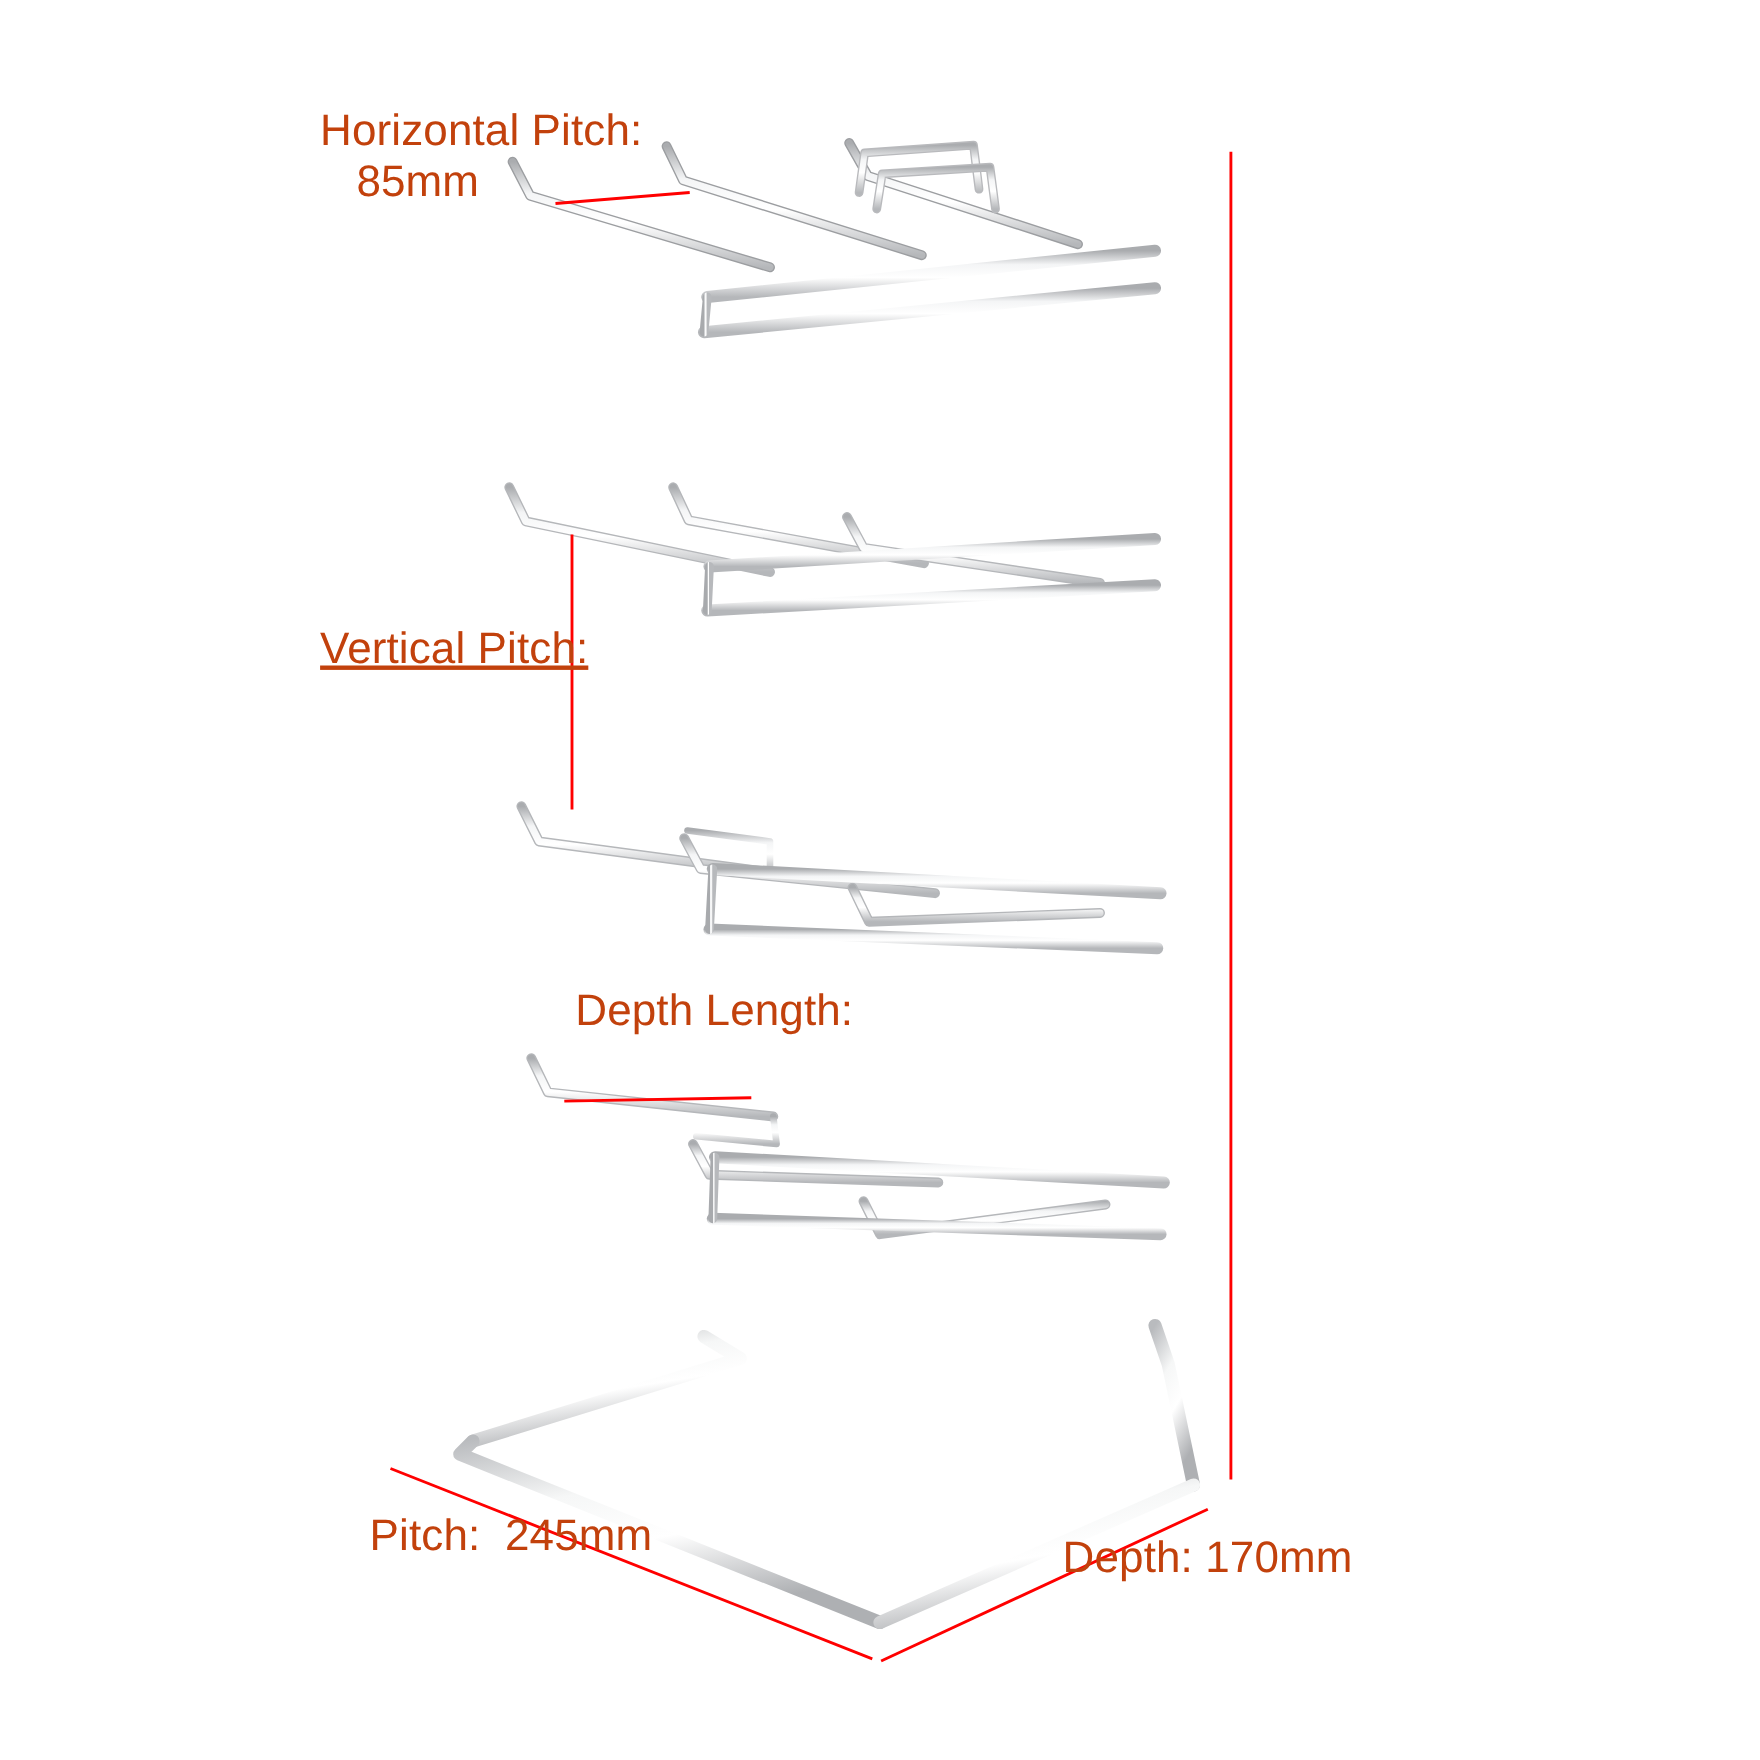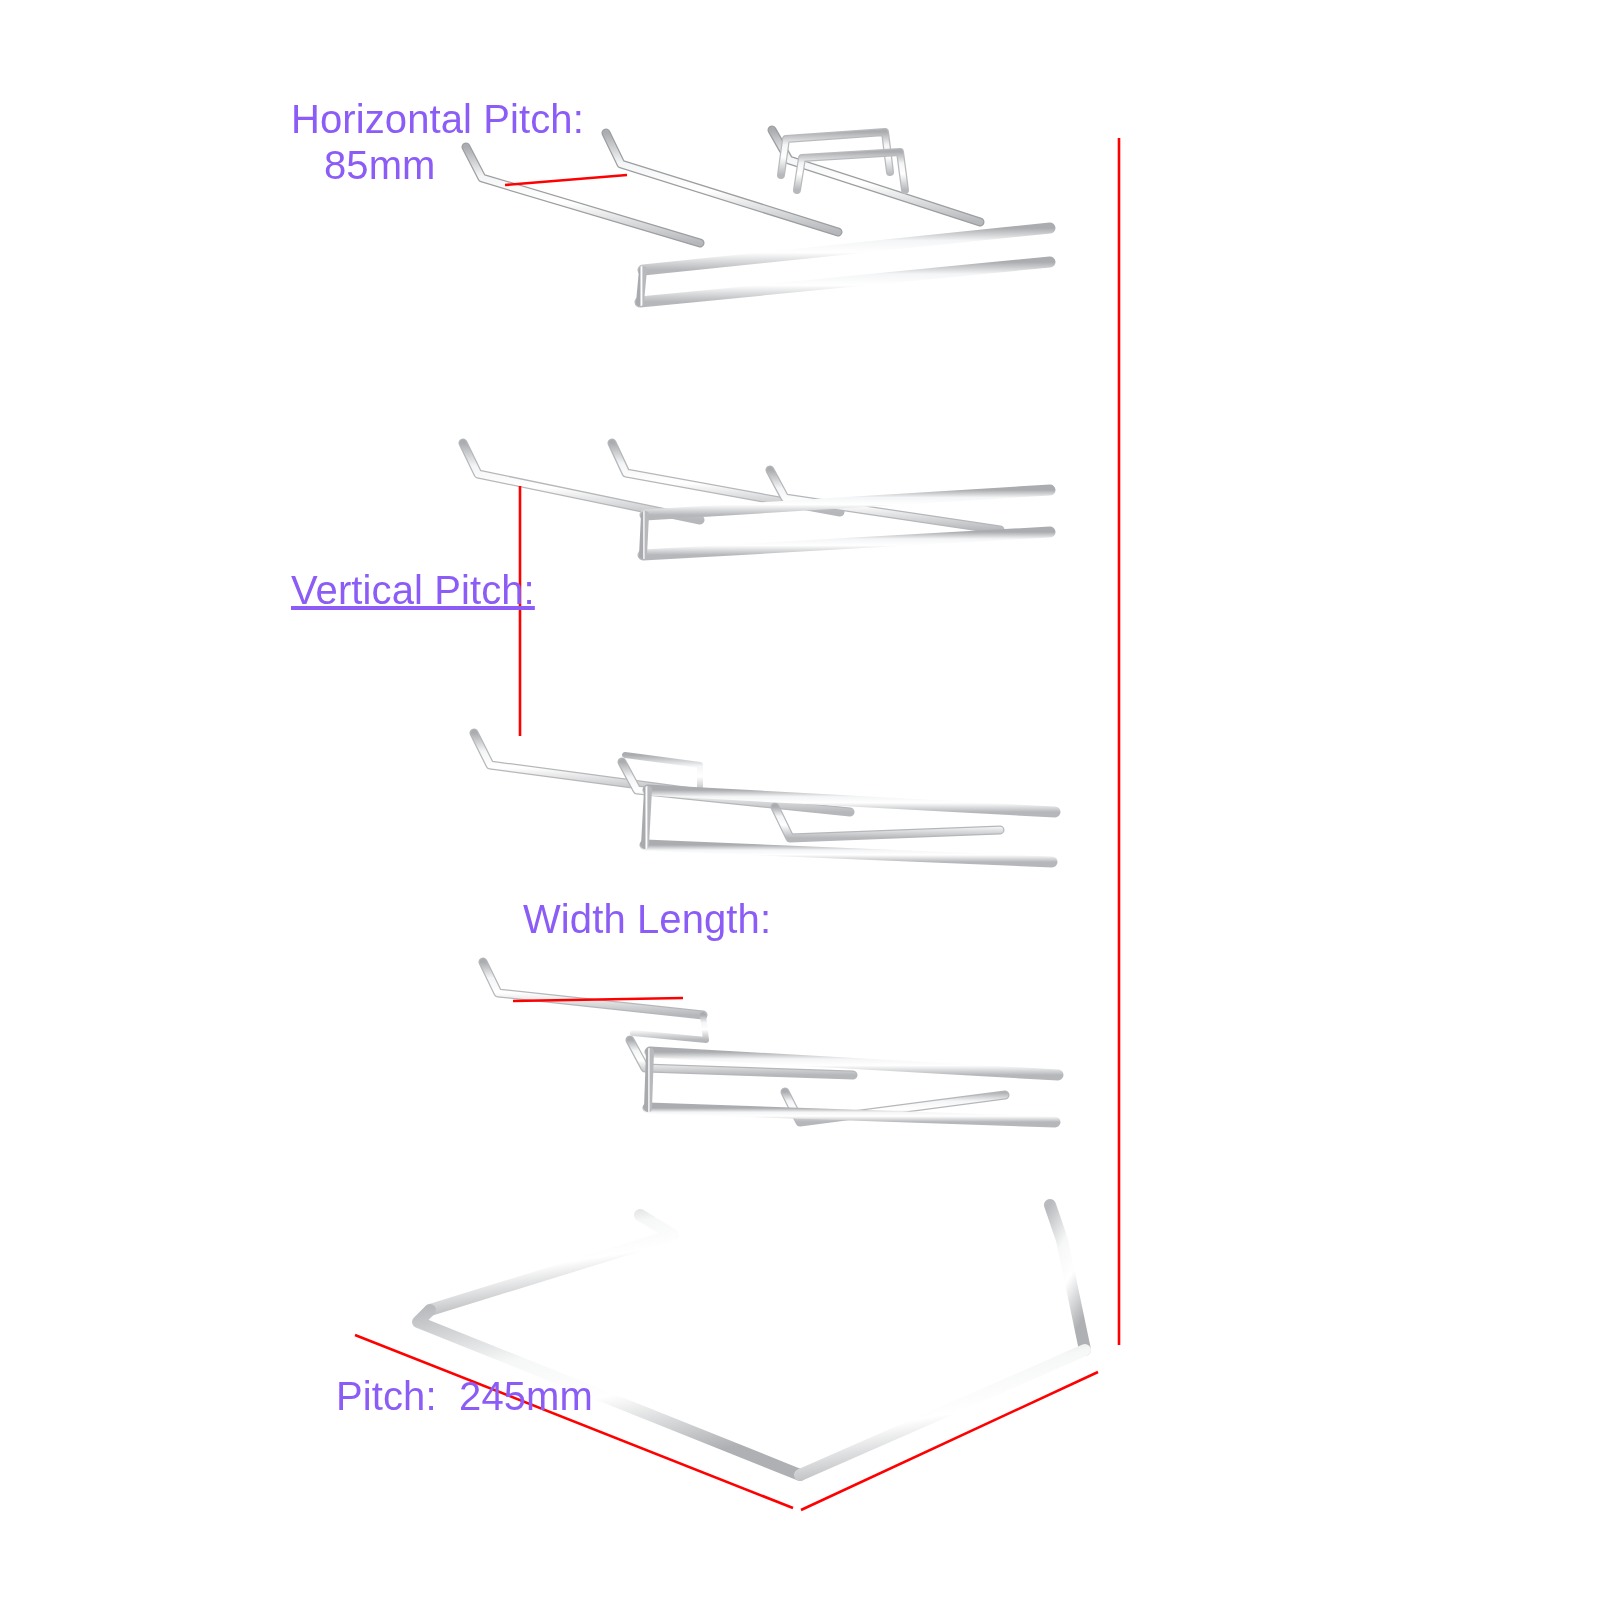--- a/index.html
+++ b/index.html
@@ -16,21 +16,21 @@
     font-family: "Liberation Sans", sans-serif;
   }
   #artboard {
     position: absolute;
     inset: 0;
     width: 1600px;
     height: 1600px;
   }
   .dim-label {
     position: absolute;
-    color: #8b5cf6;
+    color: #c2410c;
     font-family: "Liberation Sans", sans-serif;
     font-size: 40px;
     line-height: 1.16;
     white-space: pre;
     letter-spacing: 0.1px;
   }
   .dim-label .l2 { display: block; }
   #lbl-hpitch { left: 291px; top: 96px; }
   #lbl-hpitch .l2 { padding-left: 8px; margin-left: 25px; }
   #lbl-vpitch { left: 291px; top: 567px; text-decoration: underline; }
@@ -171,19 +171,20 @@
       <line x1="1119" y1="138" x2="1119" y2="1345" stroke="#ff0000" stroke-width="2.6"></line>
       <line x1="355" y1="1335" x2="793" y2="1508" stroke="#ff0000" stroke-width="2.6"></line>
       <line x1="801" y1="1510" x2="1098" y2="1372" stroke="#ff0000" stroke-width="2.6"></line>
     </g>
   </svg>
 
   <div class="dim-label" id="lbl-hpitch"><span>Horizontal Pitch:</span><span class="l2">85mm</span></div>
 
   <div class="dim-label" id="lbl-vpitch"><span>Vertical Pitch:</span></div>
 
-  <div class="dim-label" id="lbl-hook"><span>Width Length:</span></div>
+  <div class="dim-label" id="lbl-hook"><span>Depth Length:</span></div>
 
 
   <div class="dim-label" id="lbl-width">Pitch:  245mm</div>
 
+  <div class="dim-label" id="lbl-depth">Depth: 170mm</div>
 
 </div>
 
 </body></html>

